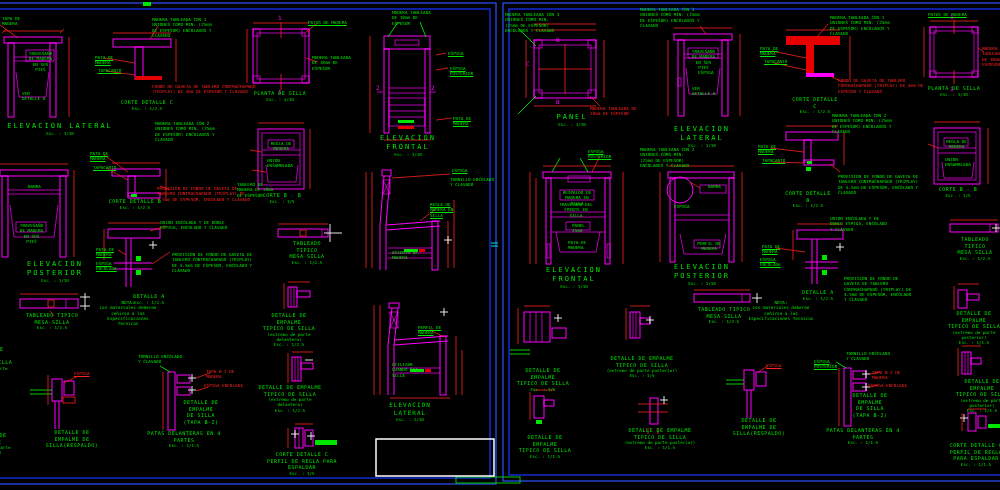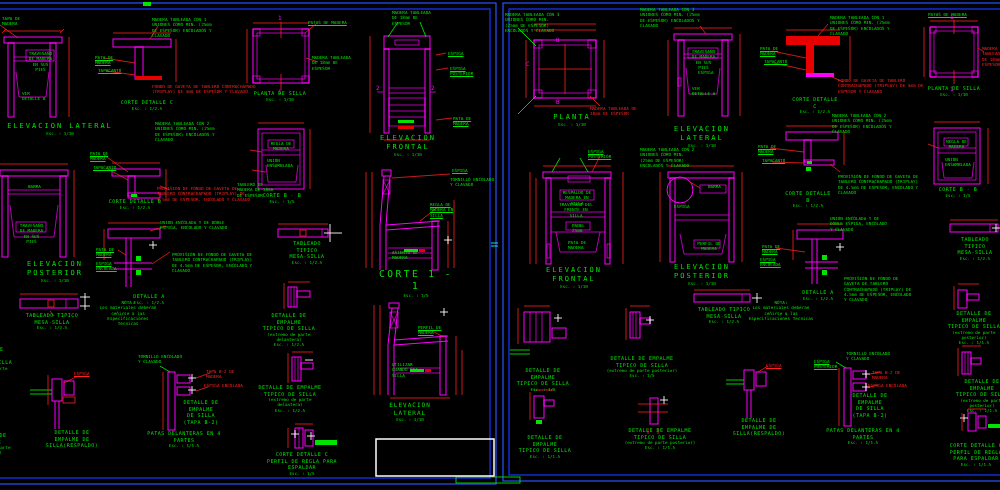--- a/index.html
+++ b/index.html
@@ -631,24 +631,20 @@
 </div>
 <div class="cap" style="left:282px;top:240px;width:50px">
   <span class="t">TABLEADO TIPICO</span>
       <span class="t">MESA-SILLA</span>
       <span class="e">Esc. : 1/2.5</span>
 </div>
 <div class="lb u" style="left:452px;top:168px;width:26px">ESPIGA</div>
 <div class="lb" style="left:450px;top:177px;width:44px">TORNILLO ENCOLADO Y CLAVADO</div>
 <div class="lb u" style="left:430px;top:202px;width:36px">REGLA DE MADERA EN SILLA</div>
 <div class="lb" style="left:392px;top:250px;width:30px">ASIENTO DE MADERA</div>
-<div class="cap huge" style="left:372px;top:268px;width:88px">
-  <span class="t">CORTE  1 - 1</span>
-      <span class="e">Esc. : 1/5</span>
-</div>
 <div class="lb u" style="left:418px;top:325px;width:38px">PERFIL DE MADERA</div>
 <div class="lb" style="left:392px;top:362px;width:34px">UTILIZAR CUANDO SEA SILLA</div>
 <div class="cap mid" style="left:372px;top:401px;width:76px">
   <span class="t">ELEVACION  LATERAL</span>
       <span class="e">Esc. : 1/10</span>
 </div>
 <div class="cap" style="left:260px;top:312px;width:58px">
   <span class="t">DETALLE DE EMPALME</span>
       <span class="t">TIPICO DE SILLA</span>
       <span class="e">(extremo de parte delantera)</span>
@@ -693,21 +689,21 @@
   <span class="t">PATAS DELANTERAS EN 4 PARTES</span>
       <span class="e">Esc. : 1/1.5</span>
 </div>
 
 <div class="lb" style="left:505px;top:12px;width:58px">MADERA TABLEADA CON 3 UNIONES COMO MIN. (25mm DE ESPESOR) ENCOLADOS Y CLAVADO</div>
 <div class="lb m" style="left:556px;top:36px">B</div>
 <div class="lb m" style="left:556px;top:98px">B</div>
 <div class="lb m" style="left:526px;top:60px">C</div>
 <div class="lb r" style="left:590px;top:106px;width:54px">MADERA TABLEADA DE 18mm DE ESPESOR</div>
 <div class="cap big" style="left:542px;top:113px;width:60px">
-  <span class="t">PLANTA</span>
+  <span class="t">PANEL</span>
       <span class="e">Esc. : 1/10</span>
 </div>
 <div class="lb" style="left:640px;top:7px;width:60px">MADERA TABLEADA CON 3 UNIONES COMO MIN. (25mm DE ESPESOR) ENCOLADOS Y CLAVADO</div>
 <div class="lb ctr" style="left:690px;top:49px;width:27px">TRAVESAÑO DE MADERA EN SUS PIES</div>
 <div class="lb" style="left:698px;top:70px;width:22px">ESPIGA</div>
 <div class="lb" style="left:692px;top:86px;width:28px">VER DETALLE A</div>
 <div class="cap big" style="left:660px;top:125px;width:84px">
   <span class="t">ELEVACION  LATERAL</span>
       <span class="e">Esc. : 1/10</span>
 </div>

